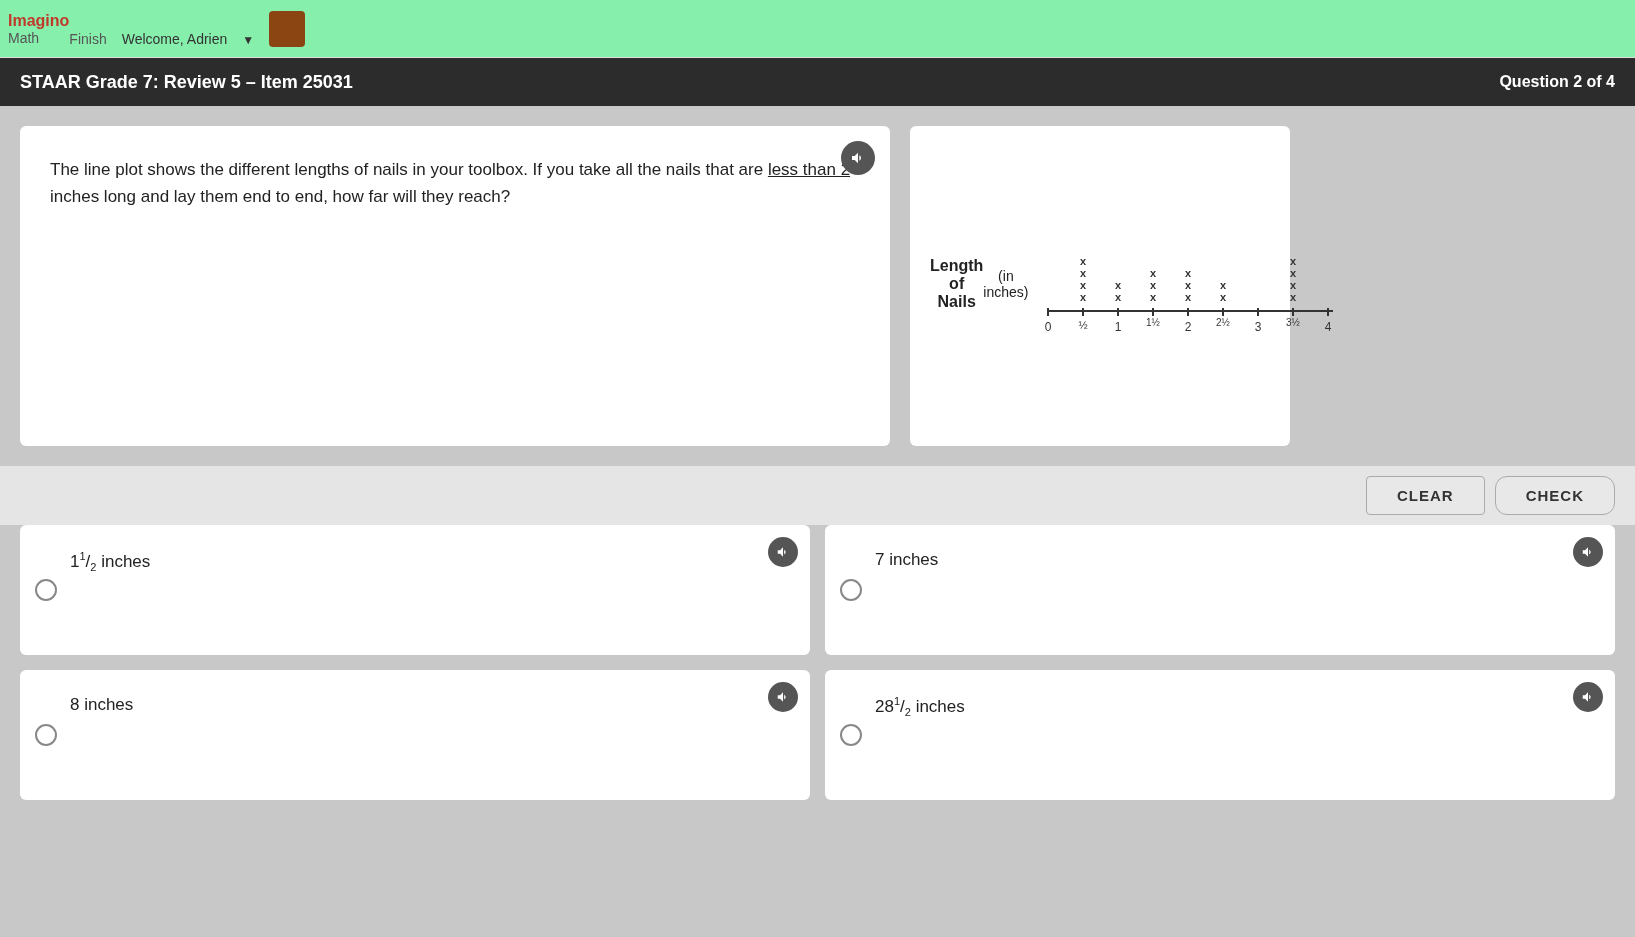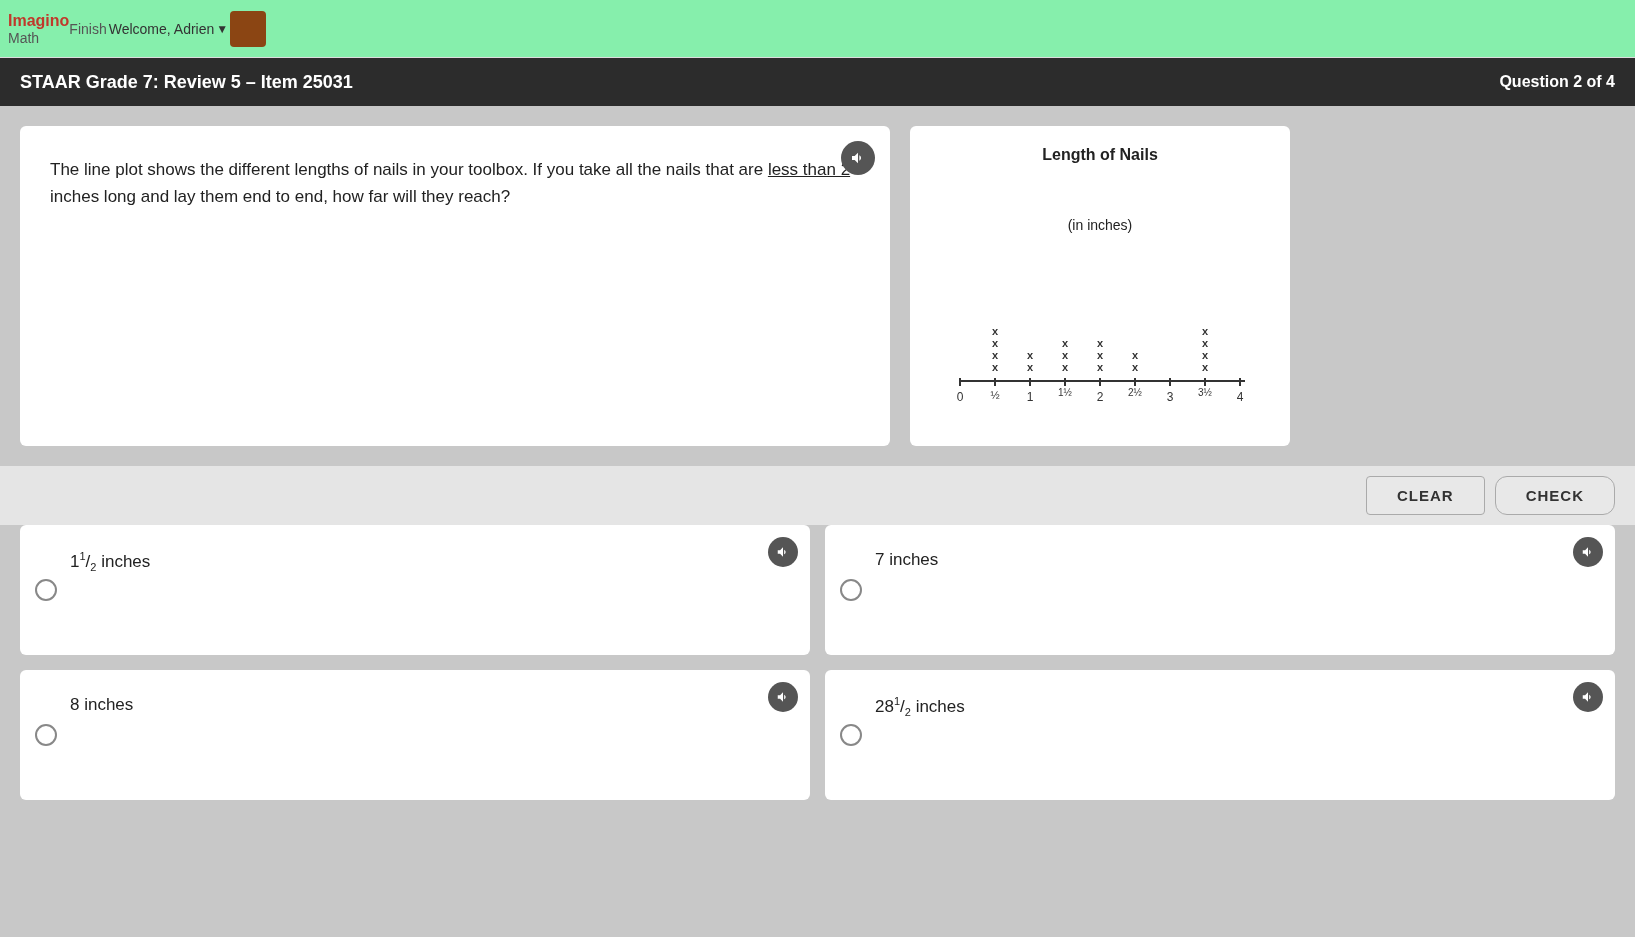--- a/index.html
+++ b/index.html
@@ -26,22 +26,22 @@
       flex: 1;
       justify-content: center;
     }
     .header-nav-item {
       color: #333;
       font-size: 15px;
       cursor: pointer;
     }
     .header-right {
       display: flex;
-      align-items: center;
-      gap: 2px;
+      align-items: flex-end;
+      gap: 15px;
     }
     .finish-btn {
       color: #555;
       font-size: 14px;
       cursor: pointer;
     }
     .avatar {
       width: 36px;
       height: 36px;
       background: #8B4513;
@@ -112,23 +112,21 @@
     }
 
     
     .plot-panel {
       background: white;
       border-radius: 6px;
       padding: 20px;
       width: 380px;
       min-height: 320px;
       display: flex;
-      flex-direction: column;
-      align-items: center;
-      justify-content: space-between;
+      align-items: center;
     }
     .plot-title {
       font-size: 16px;
       font-weight: bold;
       text-align: center;
       color: #222;
       margin-bottom: 4px;
     }
     .plot-subtitle {
       font-size: 14px;

